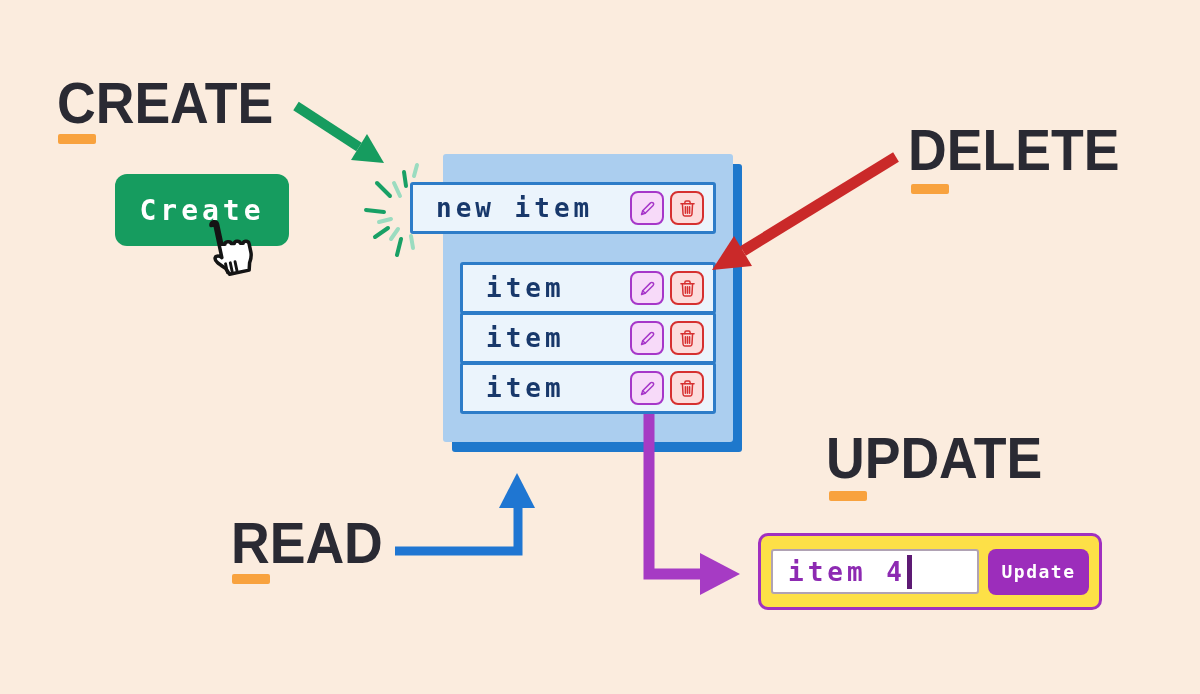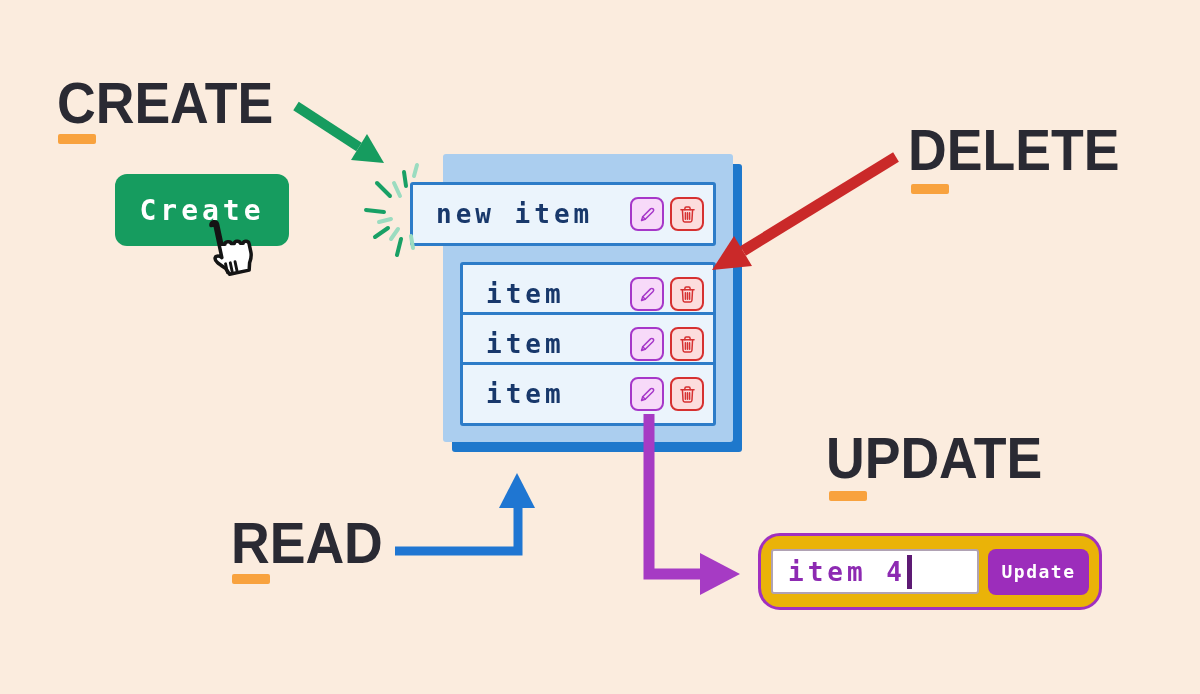--- a/index.html
+++ b/index.html
@@ -22,42 +22,42 @@
     font-family:"DejaVu Sans Mono","Liberation Mono",monospace;font-weight:bold;
     font-size:28px;letter-spacing:4px;z-index:2;
   }
   .hand-cursor{position:absolute;left:192px;top:216px;width:68px;height:70px;z-index:6;transform:rotate(-12deg);}
   
   .panel{
     position:absolute;left:443px;top:154px;width:290px;height:288px;
     background:#abceef;border-radius:3px;box-shadow:9px 10px 0 0 #1e78cc;z-index:1;
   }
   .row{
-    position:absolute;height:64px;background:#ebf4fc;border:3px solid #2d7cc8;border-radius:3px;
+    position:absolute;height:52px;background:#ebf4fc;border:3px solid #2d7cc8;border-radius:3px;
     box-sizing:border-box;display:flex;align-items:center;z-index:2;
   }
   .row-new{left:410px;top:182px;width:306px;}
   .row-1{left:460px;top:262px;width:256px;}
   .row-2{left:460px;top:312px;width:256px;}
   .row-3{left:460px;top:362px;width:256px;}
   .row-text{
     flex:1;margin-left:23px;color:#18386b;font-family:"DejaVu Sans Mono","Liberation Mono",monospace;
     font-weight:bold;font-size:26px;letter-spacing:4px;white-space:nowrap;overflow:hidden;
   }
   .row-btns{display:flex;gap:6px;margin-right:9px;}
   .icon-btn{
     width:34px;height:34px;border-radius:8px;display:flex;align-items:center;justify-content:center;
     padding:0;box-sizing:border-box;cursor:pointer;flex:none;
   }
   .edit-btn{background:#f7daf9;border:2px solid #a637c9;color:#a637c9;}
   .del-btn{background:#fcdcdc;border:2px solid #d63030;color:#d63030;}
   
   .update-box{
     position:absolute;left:758px;top:533px;width:344px;height:77px;box-sizing:border-box;
-    background:#eab308;border:3px solid #a030c0;border-radius:22px;
+    background:#fde047;border:3px solid #a030c0;border-radius:10px;
     display:flex;align-items:center;padding:0 10px;gap:9px;z-index:2;
   }
   .update-input{
     width:208px;height:45px;box-sizing:border-box;background:#fff;border:2px solid #b0a2b4;
     border-radius:3px;display:flex;align-items:center;padding-left:15px;cursor:text;
   }
   .update-input .val{
     color:#8d2ab2;font-family:"DejaVu Sans Mono","Liberation Mono",monospace;
     font-weight:bold;font-size:26px;letter-spacing:4px;white-space:pre;
   }

